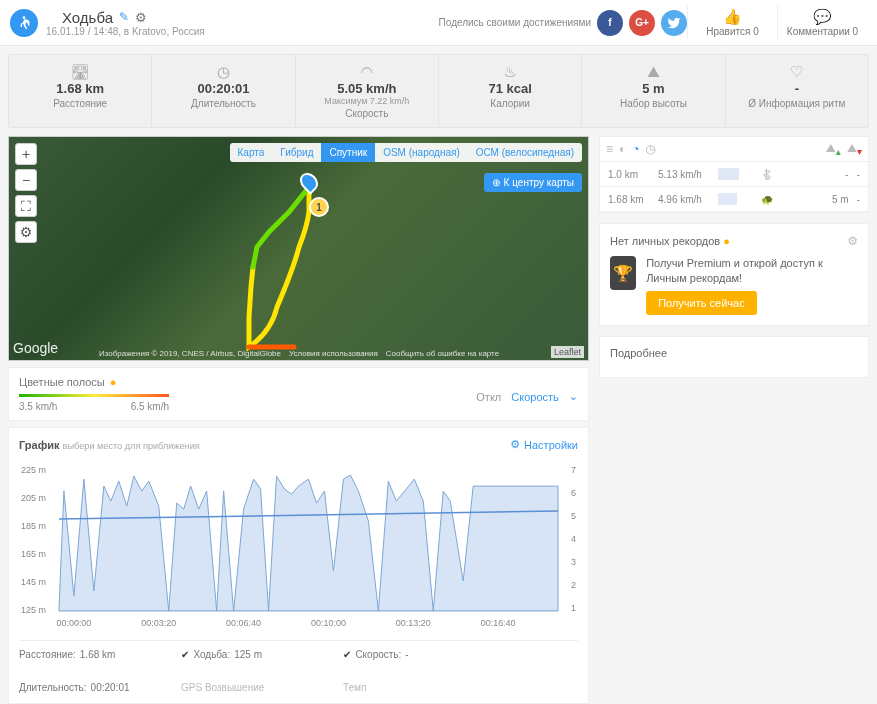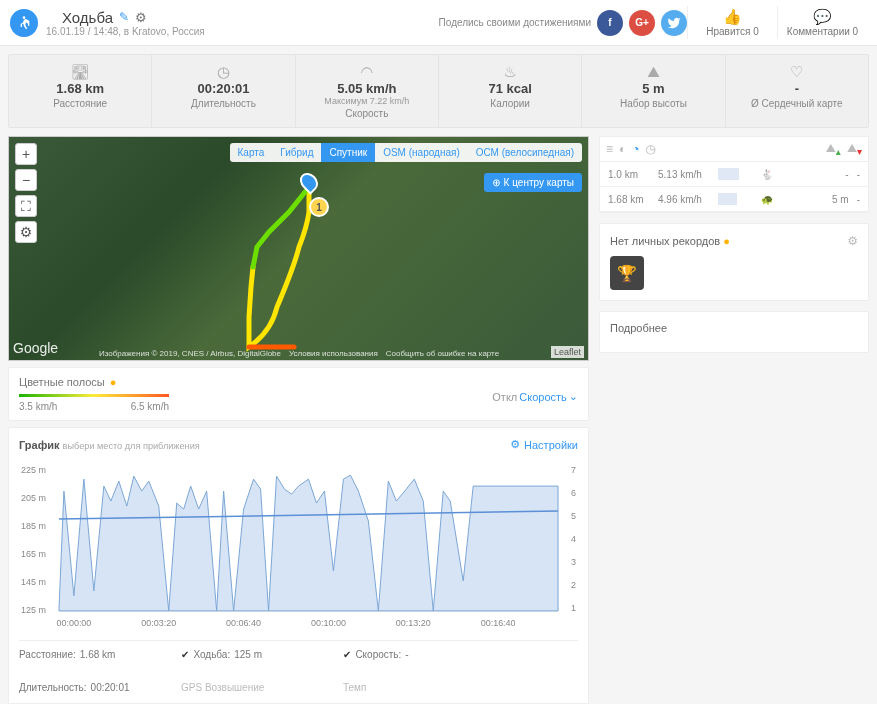--- a/index.html
+++ b/index.html
@@ -54,21 +54,21 @@
 .map-attrib { position: absolute; bottom: 2px; left: 90px; right: 40px; font-size: 8px; color: #fff; opacity: 0.8; display: flex; gap: 8px; }
 .route-marker { position: absolute; top: 60px; left: 300px; width: 20px; height: 20px; background: #ffd54f; border: 2px solid #fff; border-radius: 50%; display: flex; align-items: center; justify-content: center; font-size: 10px; font-weight: bold; }
 .start-marker { position: absolute; top: 35px; left: 292px; width: 16px; height: 20px; background: #3498f3; border-radius: 50% 50% 50% 0; transform: rotate(-45deg); border: 2px solid #fff; }
 
 
 .grad-row { background: #fff; padding: 8px 10px; border: 1px solid #eee; margin-bottom: 6px; }
 .grad-title { font-size: 11px; color: #777; display: flex; align-items: center; gap: 5px; }
 .star { color: #ffb300; }
 .grad-bar { height: 3px; background: linear-gradient(90deg, #1ab500 0%, #ffeb3b 50%, #ff5722 100%); margin: 6px 0 4px; width: 150px; }
 .grad-labels { display: flex; justify-content: space-between; width: 150px; font-size: 10px; color: #888; }
-.grad-controls { float: right; margin-top: -22px; font-size: 11px; color: #999; display: flex; align-items: center; gap: 2px; }
+.grad-controls { float: right; margin-top: -22px; font-size: 11px; color: #999; display: flex; align-items: center; gap: 10px; }
 .grad-controls .active { color: #3498f3; }
 
 
 .chart-card { background: #fff; border: 1px solid #eee; padding: 10px; margin-bottom: 8px; }
 .chart-head { display: flex; justify-content: space-between; align-items: center; margin-bottom: 10px; font-size: 11px; }
 .chart-head .t { color: #555; }
 .chart-head .t small { color: #aaa; font-weight: normal; }
 .chart-head .cfg { color: #3498f3; display: flex; align-items: center; gap: 4px; cursor: pointer; }
 .chart-svg { width: 100%; height: 170px; }
 .chart-stats { display: flex; gap: 22px; font-size: 10px; color: #777; padding-top: 8px; border-top: 1px solid #eee; margin-top: 6px; flex-wrap: wrap; align-items: flex-end; }
@@ -169,21 +169,21 @@
       <div class="lbl">Калории</div>
     </div>
     <div class="stat">
       <div class="ic">⛰</div>
       <div class="val">5 m</div>
       <div class="lbl">Набор высоты</div>
     </div>
     <div class="stat">
       <div class="ic">♡</div>
       <div class="val">-</div>
-      <div class="lbl">Ø Сердечный карте</div>
+      <div class="lbl">Ø Информация ритм</div>
     </div>
   </div>
 
   <div class="main-split">
     <div class="left-col">
 
       <div class="map-wrap">
         <div class="map-img"></div>
         <svg style="position:absolute;inset:0" width="100%" height="100%">
           <path d="M300 40 L300 75 Q298 90 290 110 Q285 130 268 170 Q262 195 240 210 L240 180 L242 150 L244 130" stroke="#ffe500" stroke-width="5" fill="none" stroke-linecap="round"></path>
@@ -338,20 +338,24 @@
       </div>
 
 
       <div class="panel">
         <div class="panel-head">
           <div class="panel-title" style="margin:0"><span>Нет личных рекордов</span> <span class="star">●</span></div>
           <span style="color:#bbb">⚙</span>
         </div>
         <div class="premium-box">
           <div class="trophy">🏆</div>
+          <div>
+            <div class="premium-text">Получи Premium и открой доступ к Личным рекордам!</div>
+            <button class="premium-btn">Получить сейчас</button>
+          </div>
         </div>
       </div>
 
       <div class="panel">
         <div class="panel-title">Подробнее</div>
       </div>
 
     </div>
   </div>
 

